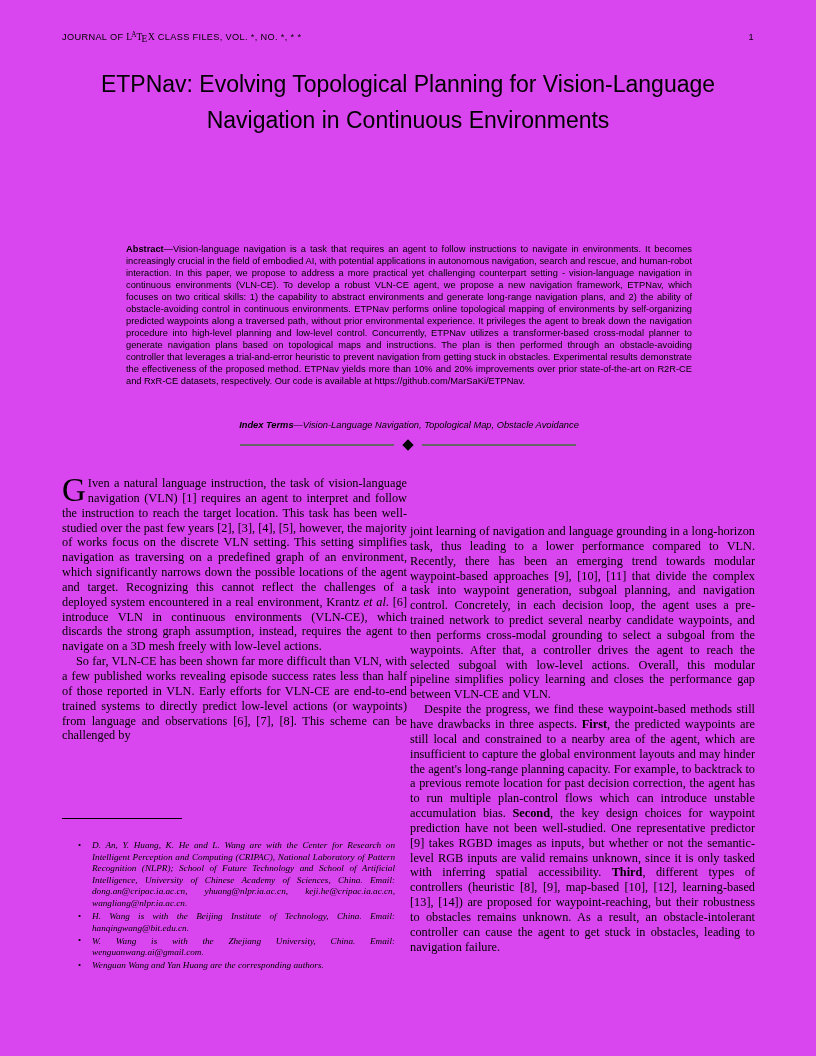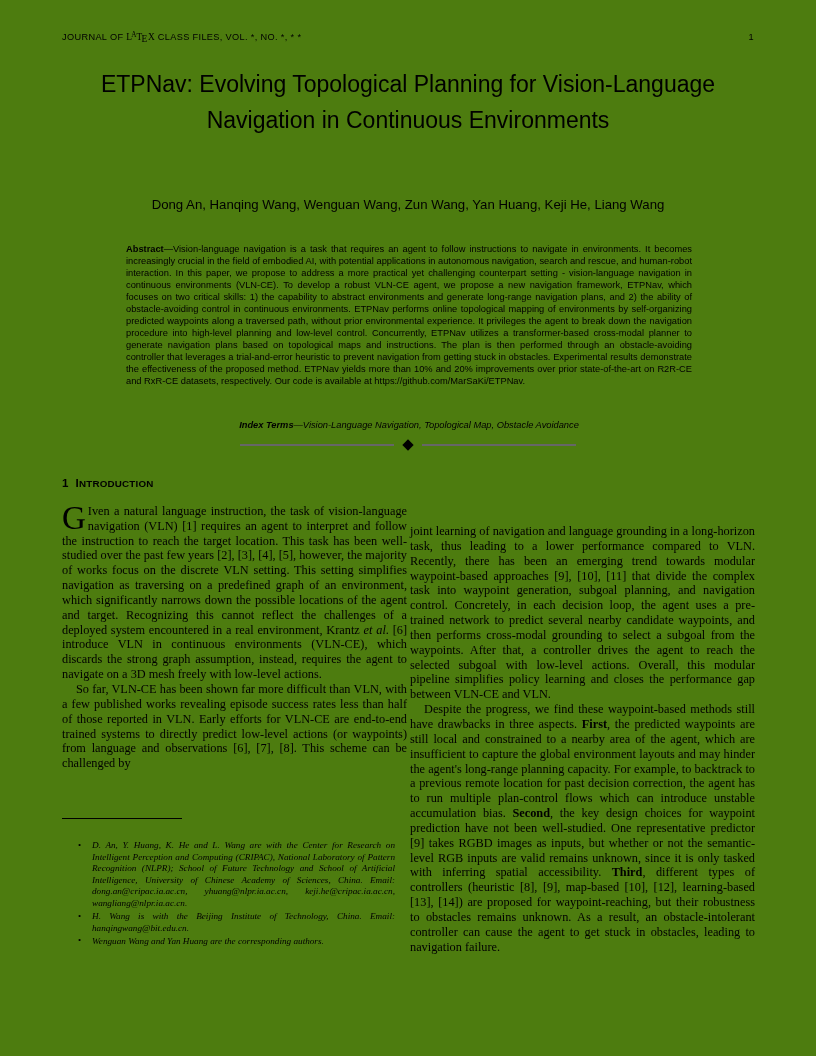--- a/index.html
+++ b/index.html
@@ -4,21 +4,21 @@
 <style>
   html, body {
     margin: 0;
     padding: 0;
     background: #ffffff;
   }
   .page {
     position: relative;
     width: 816px;
     height: 1056px;
-    background: #4d7c0f;
+    background: #d946ef;
     overflow: hidden;
     font-family: "Liberation Serif", serif;
     color: #000000;
   }
 
   
   .runhead {
     position: absolute;
     left: 62px;
     top: 32px;
@@ -211,48 +211,47 @@
 
 <div class="page">
 
   <div class="runhead">
     <div><span>JOURNAL OF </span><span class="latex-logo"><span>L</span><span class="a">A</span><span>T</span><span class="e">E</span><span>X</span></span><span> CLASS FILES, VOL. *, NO. *, * *</span></div>
     <div class="runhead-page">1</div>
   </div>
 
   <div class="title">ETPNav: Evolving Topological Planning for Vision-Language Navigation in Continuous Environments</div>
 
-  <div class="authors">Dong An, Hanqing Wang, Wenguan Wang, Zun Wang, Yan Huang, Keji He, Liang Wang</div>
 
   <div class="abstract-block"><b>Abstract</b><span>—</span><span>Vision-language navigation is a task that requires an agent to follow instructions to navigate in environments. It becomes increasingly crucial in the field of embodied AI, with potential applications in autonomous navigation, search and rescue, and human-robot interaction. In this paper, we propose to address a more practical yet challenging counterpart setting - vision-language navigation in continuous environments (VLN-CE). To develop a robust VLN-CE agent, we propose a new navigation framework, ETPNav, which focuses on two critical skills: 1) the capability to abstract environments and generate long-range navigation plans, and 2) the ability of obstacle-avoiding control in continuous environments. ETPNav performs online topological mapping of environments by self-organizing predicted waypoints along a traversed path, without prior environmental experience. It privileges the agent to break down the navigation procedure into high-level planning and low-level control. Concurrently, ETPNav utilizes a transformer-based cross-modal planner to generate navigation plans based on topological maps and instructions. The plan is then performed through an obstacle-avoiding controller that leverages a trial-and-error heuristic to prevent navigation from getting stuck in obstacles. Experimental results demonstrate the effectiveness of the proposed method. ETPNav yields more than 10% and 20% improvements over prior state-of-the-art on R2R-CE and RxR-CE datasets, respectively. Our code is available at https://github.com/MarSaKi/ETPNav.</span></div>
 
   <div class="indexterms"><b>Index Terms</b><span>—</span><span>Vision-Language Navigation, Topological Map, Obstacle Avoidance</span></div>
 
   <div class="ornament">
     <div class="rule"></div>
     <div class="diamond"></div>
     <div class="rule"></div>
   </div>
 
   <div class="col col-left">
-    <div class="sec-head"><span>1</span>&nbsp;&nbsp;<span>I</span><span class="smallcaps">NTRODUCTION</span></div>
 
     <p class="dropcap-par"><span class="dropcap">G</span><span>Iven a natural language instruction, the task of vision-language navigation (VLN) [1] requires an agent to interpret and follow the instruction to reach the target location. This task has been well-studied over the past few years [2], [3], [4], [5], however, the majority of works focus on the discrete VLN setting. This setting simplifies navigation as traversing on a predefined graph of an environment, which significantly narrows down the possible locations of the agent and target. Recognizing this cannot reflect the challenges of a deployed system encountered in a real environment, Krantz </span><i>et al</i><span>. [6] introduce VLN in continuous environments (VLN-CE), which discards the strong graph assumption, instead, requires the agent to navigate on a 3D mesh freely with low-level actions.</span></p>
 
     <p class="par">So far, VLN-CE has been shown far more difficult than VLN, with a few published works revealing episode success rates less than half of those reported in VLN. Early efforts for VLN-CE are end-to-end trained systems to directly predict low-level actions (or waypoints) from language and observations [6], [7], [8]. This scheme can be challenged by</p>
   </div>
 
   <div class="col col-right">
     <p class="par first">joint learning of navigation and language grounding in a long-horizon task, thus leading to a lower performance compared to VLN. Recently, there has been an emerging trend towards modular waypoint-based approaches [9], [10], [11] that divide the complex task into waypoint generation, subgoal planning, and navigation control. Concretely, in each decision loop, the agent uses a pre-trained network to predict several nearby candidate waypoints, and then performs cross-modal grounding to select a subgoal from the waypoints. After that, a controller drives the agent to reach the selected subgoal with low-level actions. Overall, this modular pipeline simplifies policy learning and closes the performance gap between VLN-CE and VLN.</p>
     <p class="par"><span>Despite the progress, we find these waypoint-based methods still have drawbacks in three aspects. </span><b>First</b><span>, the predicted waypoints are still local and constrained to a nearby area of the agent, which are insufficient to capture the global environment layouts and may hinder the agent's long-range planning capacity. For example, to backtrack to a previous remote location for past decision correction, the agent has to run multiple plan-control flows which can introduce unstable accumulation bias. </span><b>Second</b><span>, the key design choices for waypoint prediction have not been well-studied. One representative predictor [9] takes RGBD images as inputs, but whether or not the semantic-level RGB inputs are valid remains unknown, since it is only tasked with inferring spatial accessibility. </span><b>Third</b><span>, different types of controllers (heuristic [8], [9], map-based [10], [12], learning-based [13], [14]) are proposed for waypoint-reaching, but their robustness to obstacles remains unknown. As a result, an obstacle-intolerant controller can cause the agent to get stuck in obstacles, leading to navigation failure.</span></p>
   </div>
 
   <div class="footnote-rule"></div>
 
   <div class="footnotes">
     <ul>
       <li>D. An, Y. Huang, K. He and L. Wang are with the Center for Research on Intelligent Perception and Computing (CRIPAC), National Laboratory of Pattern Recognition (NLPR); School of Future Technology and School of Artificial Intelligence, University of Chinese Academy of Sciences, China. Email: dong.an@cripac.ia.ac.cn, yhuang@nlpr.ia.ac.cn, keji.he@cripac.ia.ac.cn, wangliang@nlpr.ia.ac.cn.</li>
       <li>H. Wang is with the Beijing Institute of Technology, China. Email: hanqingwang@bit.edu.cn.</li>
+      <li>W. Wang is with the Zhejiang University, China. Email: wenguanwang.ai@gmail.com.</li>
       <li>Wenguan Wang and Yan Huang are the corresponding authors.</li>
     </ul>
   </div>
 
 </div>
 
 </body></html>

